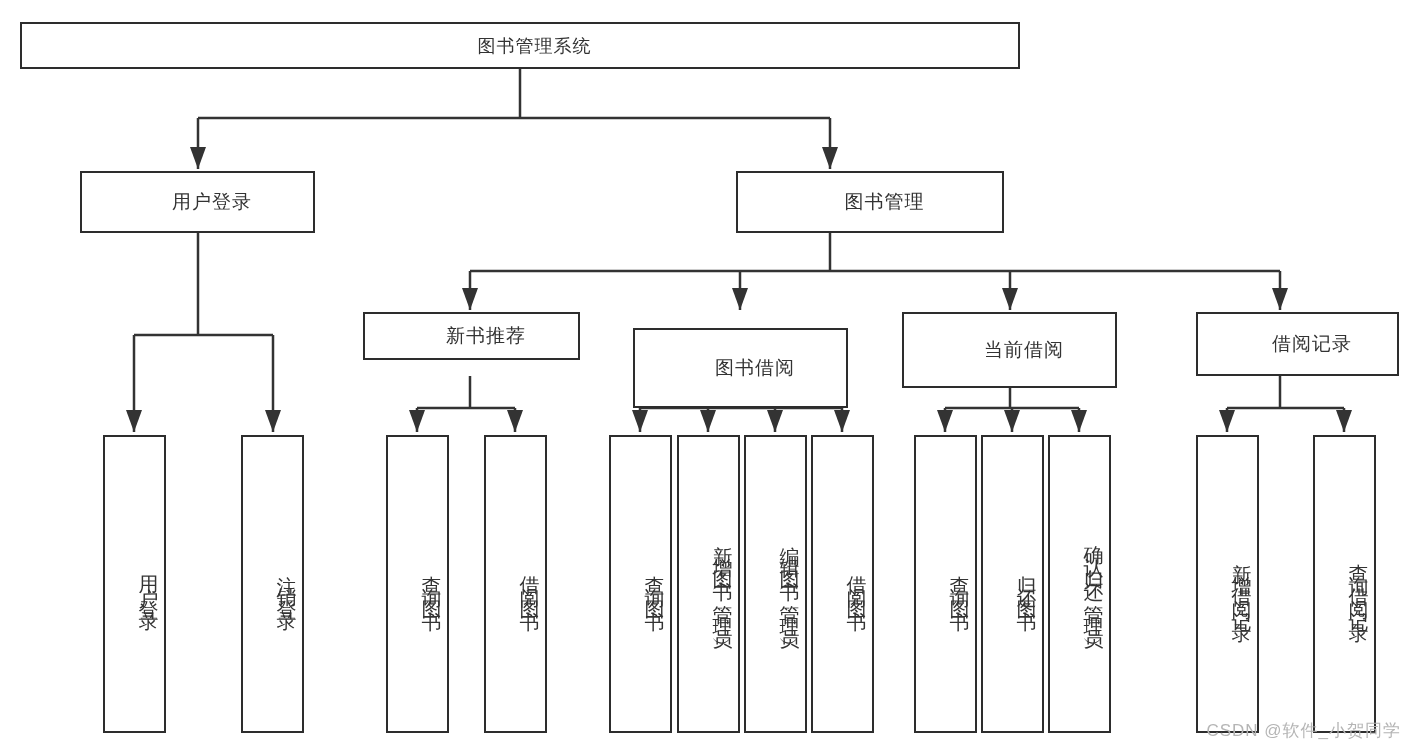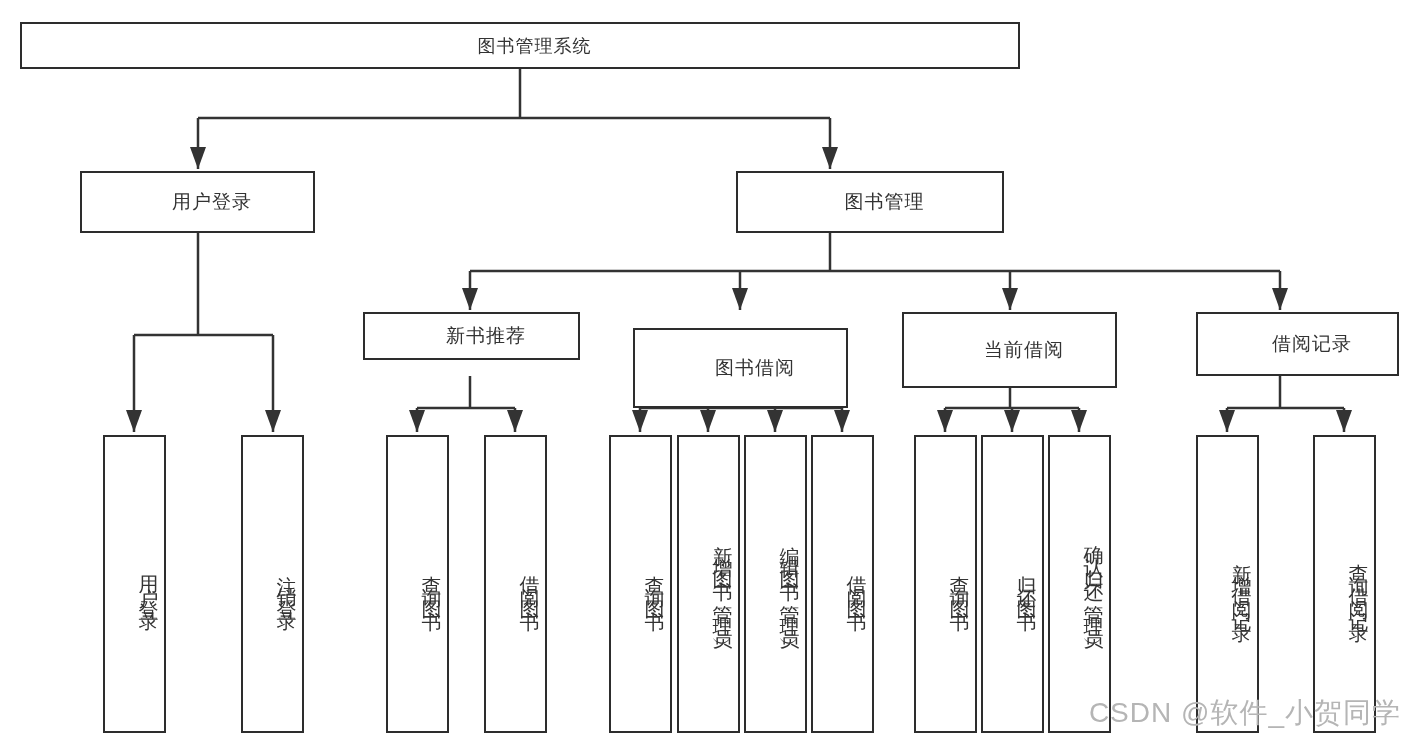--- a/index.html
+++ b/index.html
@@ -56,22 +56,22 @@
     writing-mode: vertical-rl;
     text-orientation: mixed;
     font-size: 20px;
     letter-spacing: 12px;
     line-height: 1;
     white-space: nowrap;
   }
   .watermark {
     position: absolute;
     right: 4px;
-    bottom: 15px;
-    font-size: 28px;
+    bottom: 5px;
+    font-size: 17px;
     color: var(--watermark);
     letter-spacing: 1px;
     white-space: nowrap;
     z-index: 5;
   }
 </style>
 </head>
 <body>
 
 <div class="canvas">

